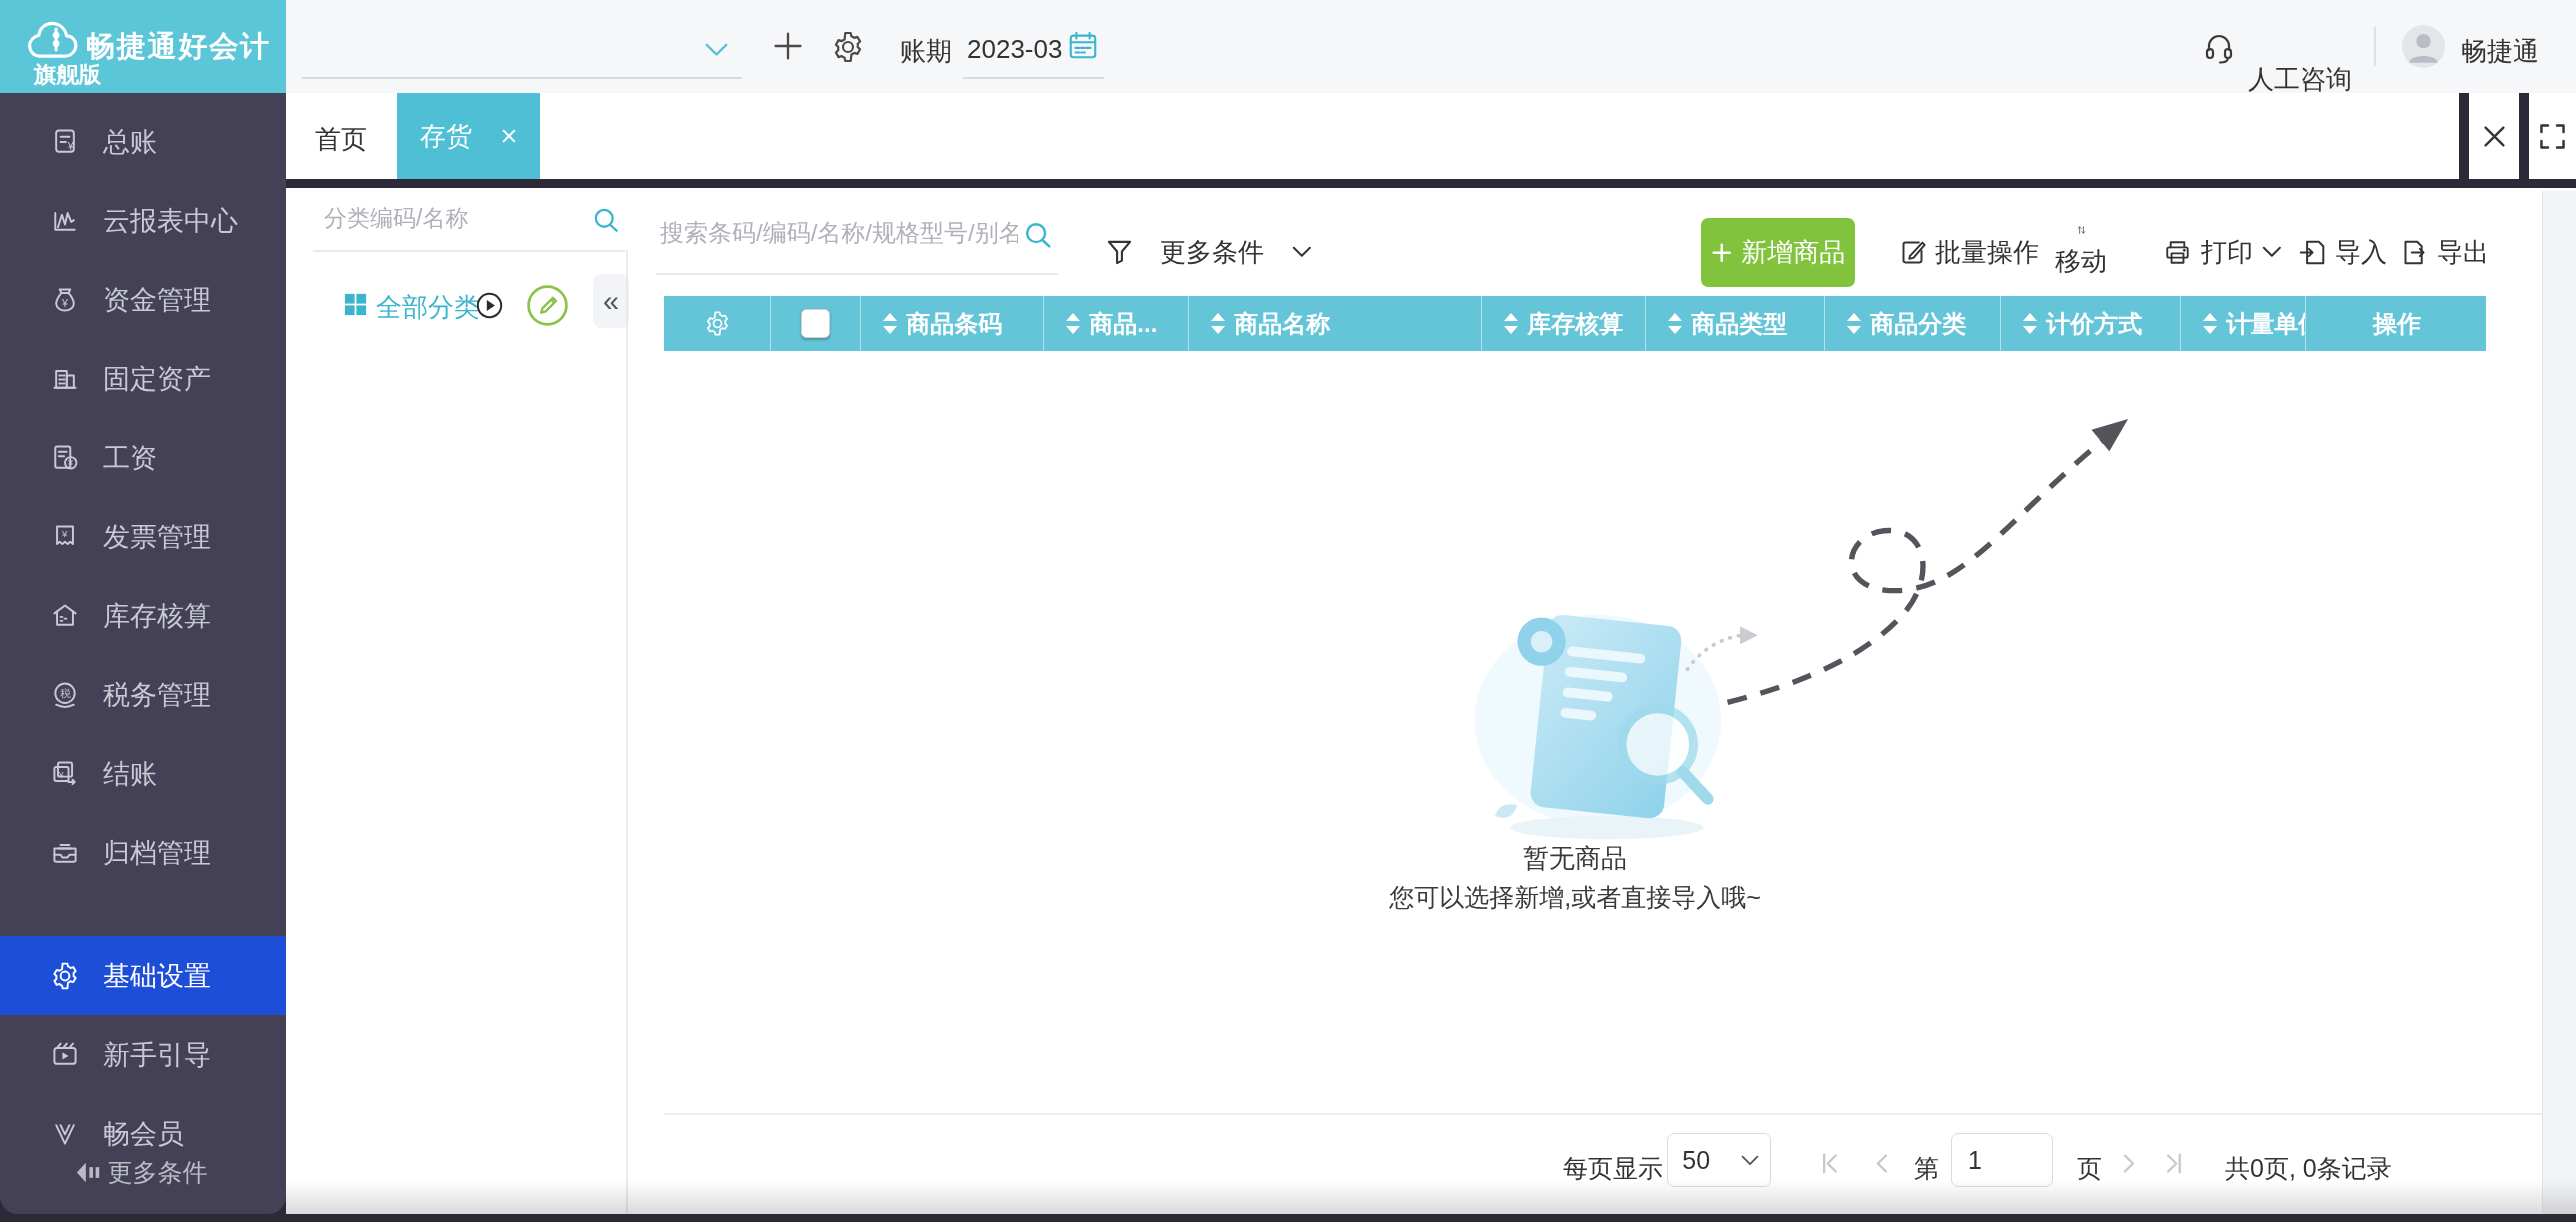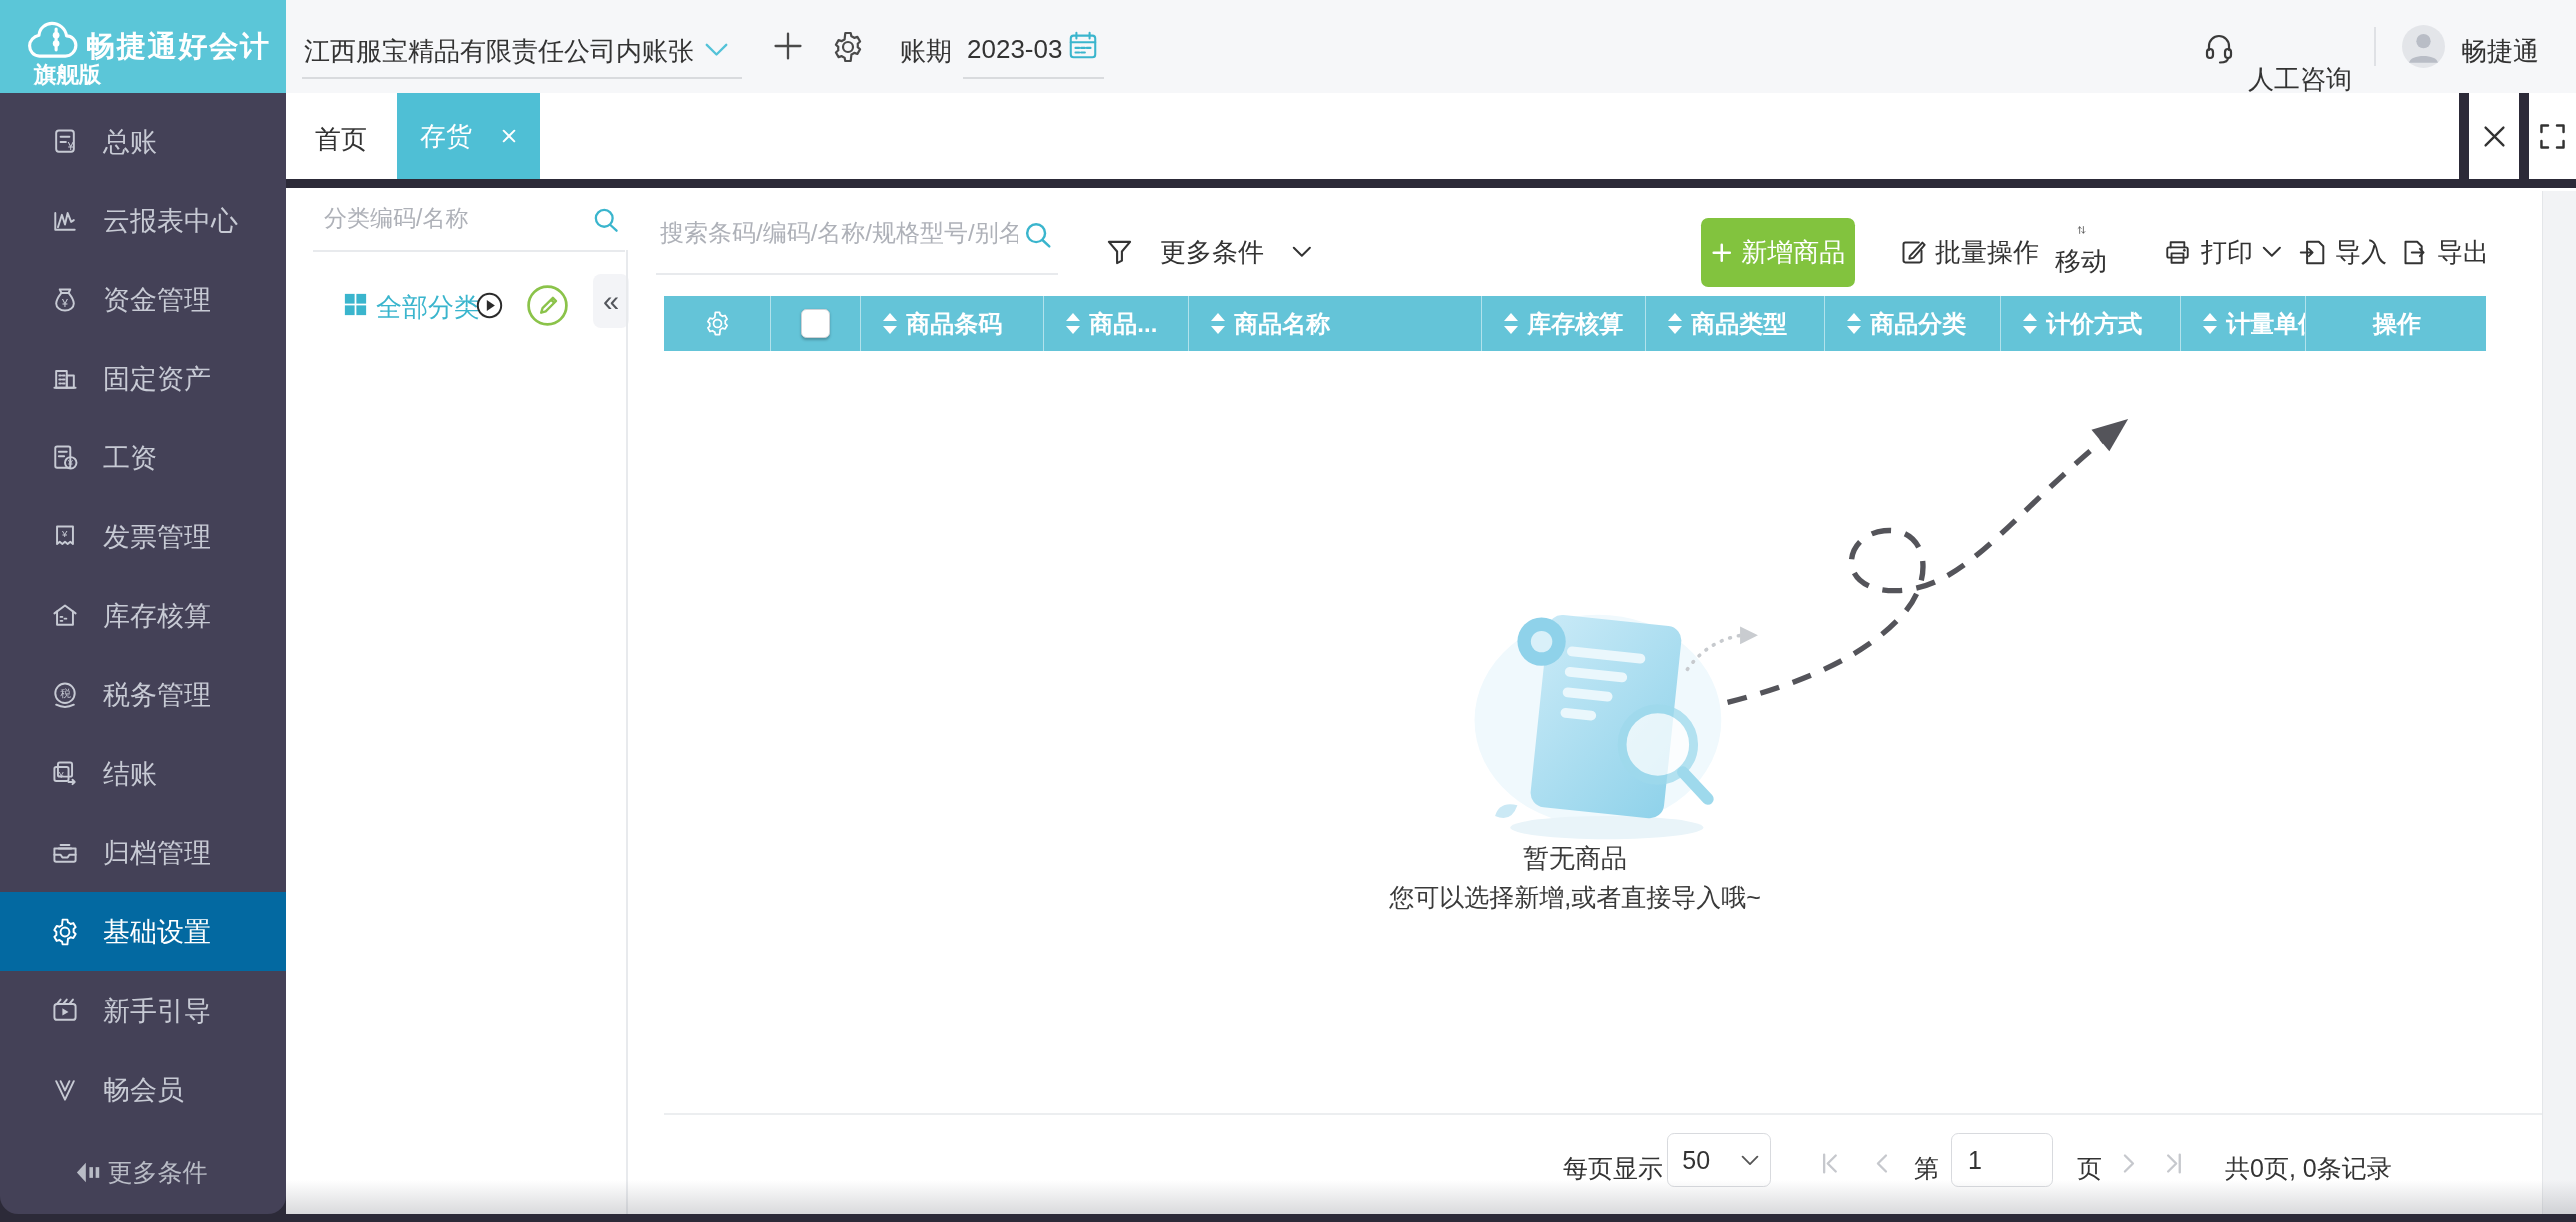--- a/index.html
+++ b/index.html
@@ -10,21 +10,21 @@
   
   .header{left:0;top:0;width:2576px;height:93px;background:#F6F7F9;}
   .logo{left:0;top:0;width:286px;height:93px;background:#5BC6D8;color:#fff;}
   .brand{left:86px;top:27px;font-size:29px;font-weight:bold;letter-spacing:1.8px;}
   .edition{left:34px;top:59px;font-size:22.4px;font-weight:bold;}
   .hline{height:1.8px;background:#D9DBDE;}
   .htext{font-size:26px;color:#333;white-space:nowrap;}
   
   .sidebar{left:0;top:93px;width:286px;height:1121px;background:#444157;border-radius:0 0 18px 18px;padding-top:9px;box-sizing:border-box;}
   .snav{display:flex;align-items:center;height:79px;padding-left:50px;gap:23px;color:#C7CAD4;cursor:pointer;}
-  .snav.active{background:#0369a1;color:#FFFFFF;}
+  .snav.active{background:#1d4ed8;color:#FFFFFF;margin-top:44px;}
   .slabel{font-size:27px;white-space:nowrap;}
   .unpin{position:absolute;left:75px;bottom:25px;display:flex;align-items:center;gap:5.4px;color:#B9BCC6;font-size:25px;}
   
   .tabstrip{left:286px;top:93px;width:2173px;height:86px;background:#fff;}
   .wbox{background:#fff;display:flex;align-items:center;justify-content:center;}
   .activetab{left:397px;top:93px;width:143px;height:86px;background:#4FBFD5;color:#fff;display:flex;align-items:center;justify-content:center;gap:29px;font-size:26px;}
   
   .content{left:286px;top:188px;width:2290px;height:1026px;background:#fff;}
   input.ghost{border:none;outline:none;background:transparent;font-size:24px;color:#333;font-family:inherit;}
   input.ghost::placeholder{color:#AEB1B8;}
@@ -59,21 +59,20 @@
     <svg class="abs" style="left:27px;top:18px;color:#fff" width="52" height="45" viewBox="0 0 50 42">
       <path class="ic" style="stroke-width:3" d="M12 36 C6 36 2.5 31 2.5 26 c0-5 4-9 9-10 C12 9 18 4.5 24 4.5 c7 0 13 5 14 12 c5 0 9 4 9 9 c0 6-5 10.5-10 10.5 z"></path>
       <line class="ic" style="stroke-width:3" x1="28" y1="10" x2="28" y2="30"></line>
       <circle cx="28" cy="16" r="3.2" fill="currentColor" stroke="none"></circle>
       <circle cx="28" cy="24" r="3.2" fill="currentColor" stroke="none"></circle>
     </svg>
     <div class="abs brand">畅捷通好会计</div>
     <div class="abs edition">旗舰版</div>
   </div>
 
-  <div class="abs htext" style="left:304px;top:34px;">江西服宝精品有限责任公司内账张</div>
   <svg class="abs" style="left:705px;top:43px;color:#53C2D8" width="23" height="13.4" viewBox="0 0 26 15">
       <polyline class="ic" style="stroke-width:2.6" points="2,2 13,13 24,2"></polyline>
     </svg>
   <div class="abs hline" style="left:302px;top:77px;width:440px;"></div>
 
   <svg class="abs" style="left:772px;top:30px;color:#4A4A4A" width="32" height="32" viewBox="0 0 36 36">
       <path class="ic" style="stroke-width:2.6" d="M18 4 V32 M4 18 H32"></path>
     </svg>
   <svg class="abs" style="left:831px;top:29.5px;color:#4A4A4A" width="34" height="34" viewBox="0 0 34 34">
     <path class="ic" d="M14.3 3h5.4l.7 3.2a11 11 0 0 1 2.9 1.7l3.1-1 2.7 4.6-2.4 2.2a11 11 0 0 1 0 3.4l2.4 2.2-2.7 4.6-3.1-1a11 11 0 0 1-2.9 1.7L19.7 31h-5.4l-.7-3.2a11 11 0 0 1-2.9-1.7l-3.1 1-2.7-4.6 2.4-2.2a11 11 0 0 1 0-3.4L4.9 14.7l2.7-4.6 3.1 1a11 11 0 0 1 2.9-1.7z"></path>

